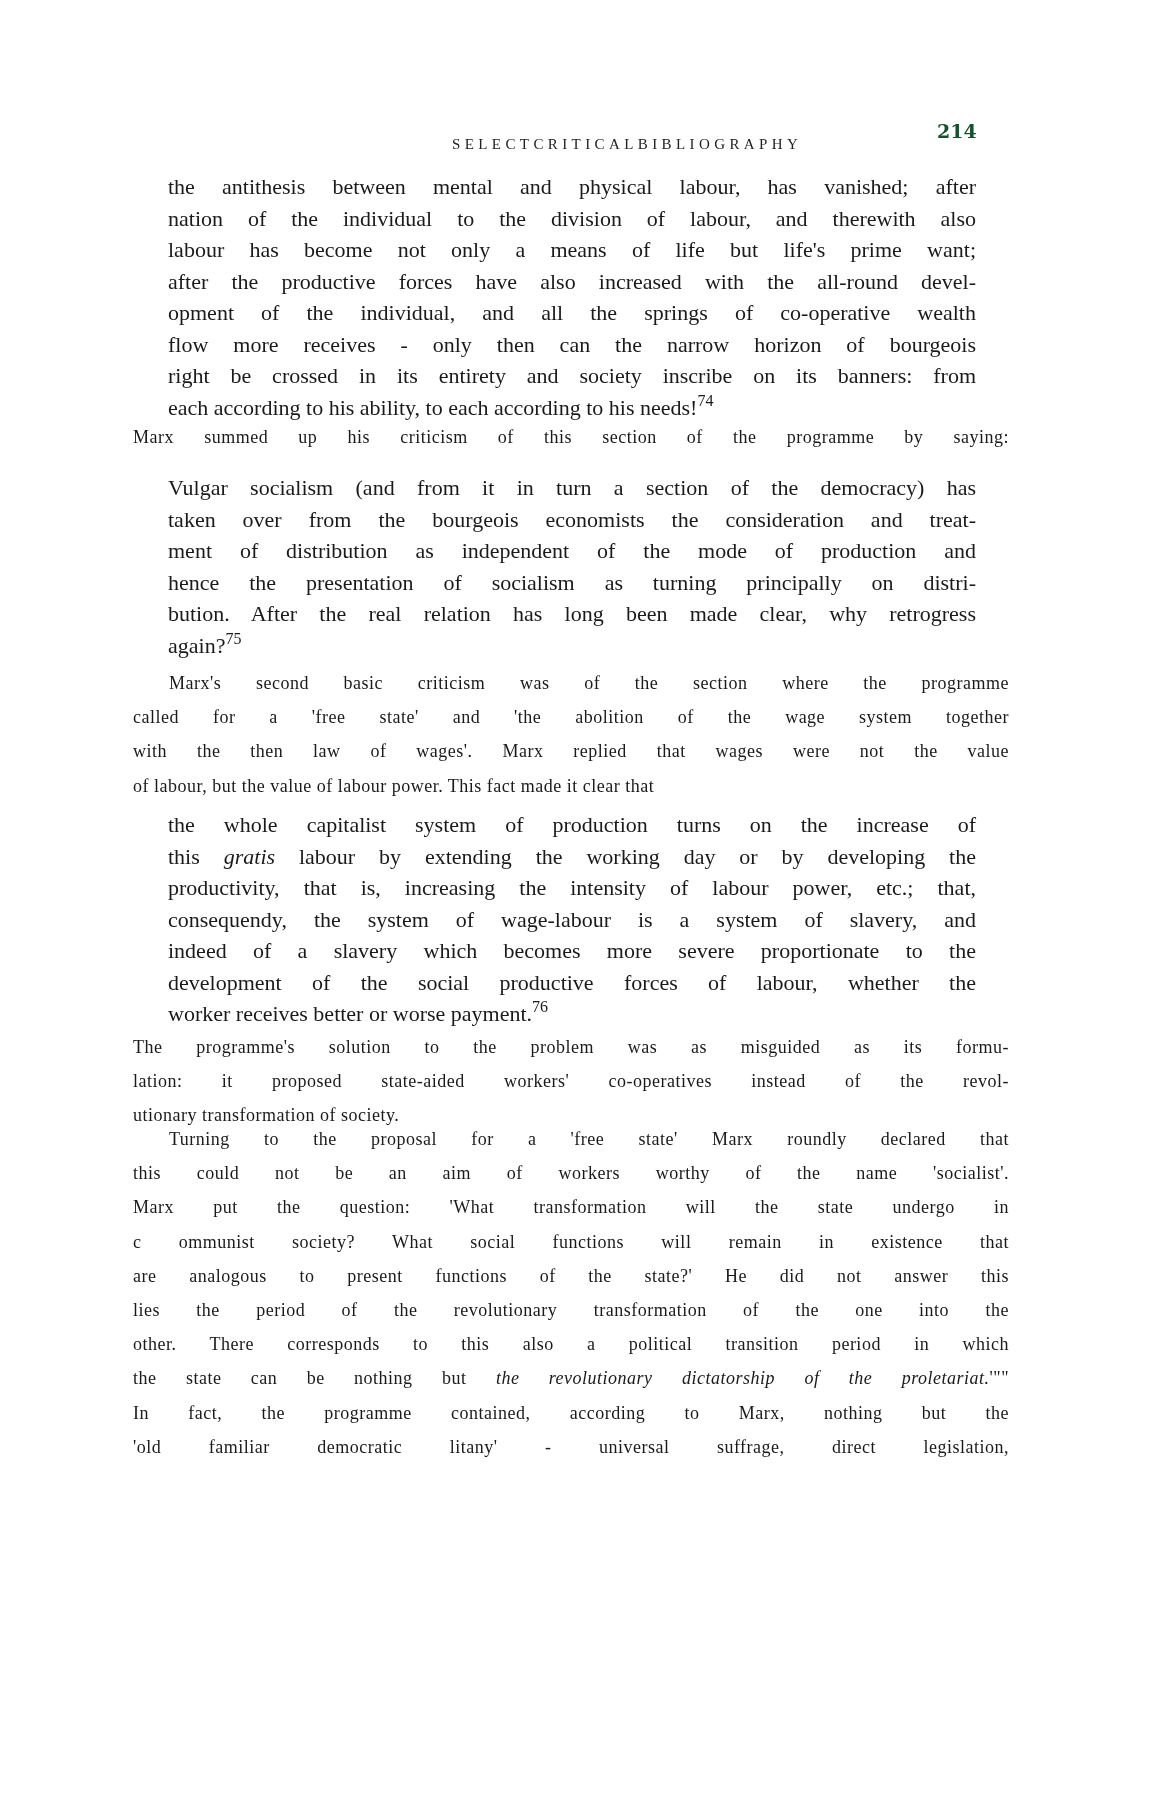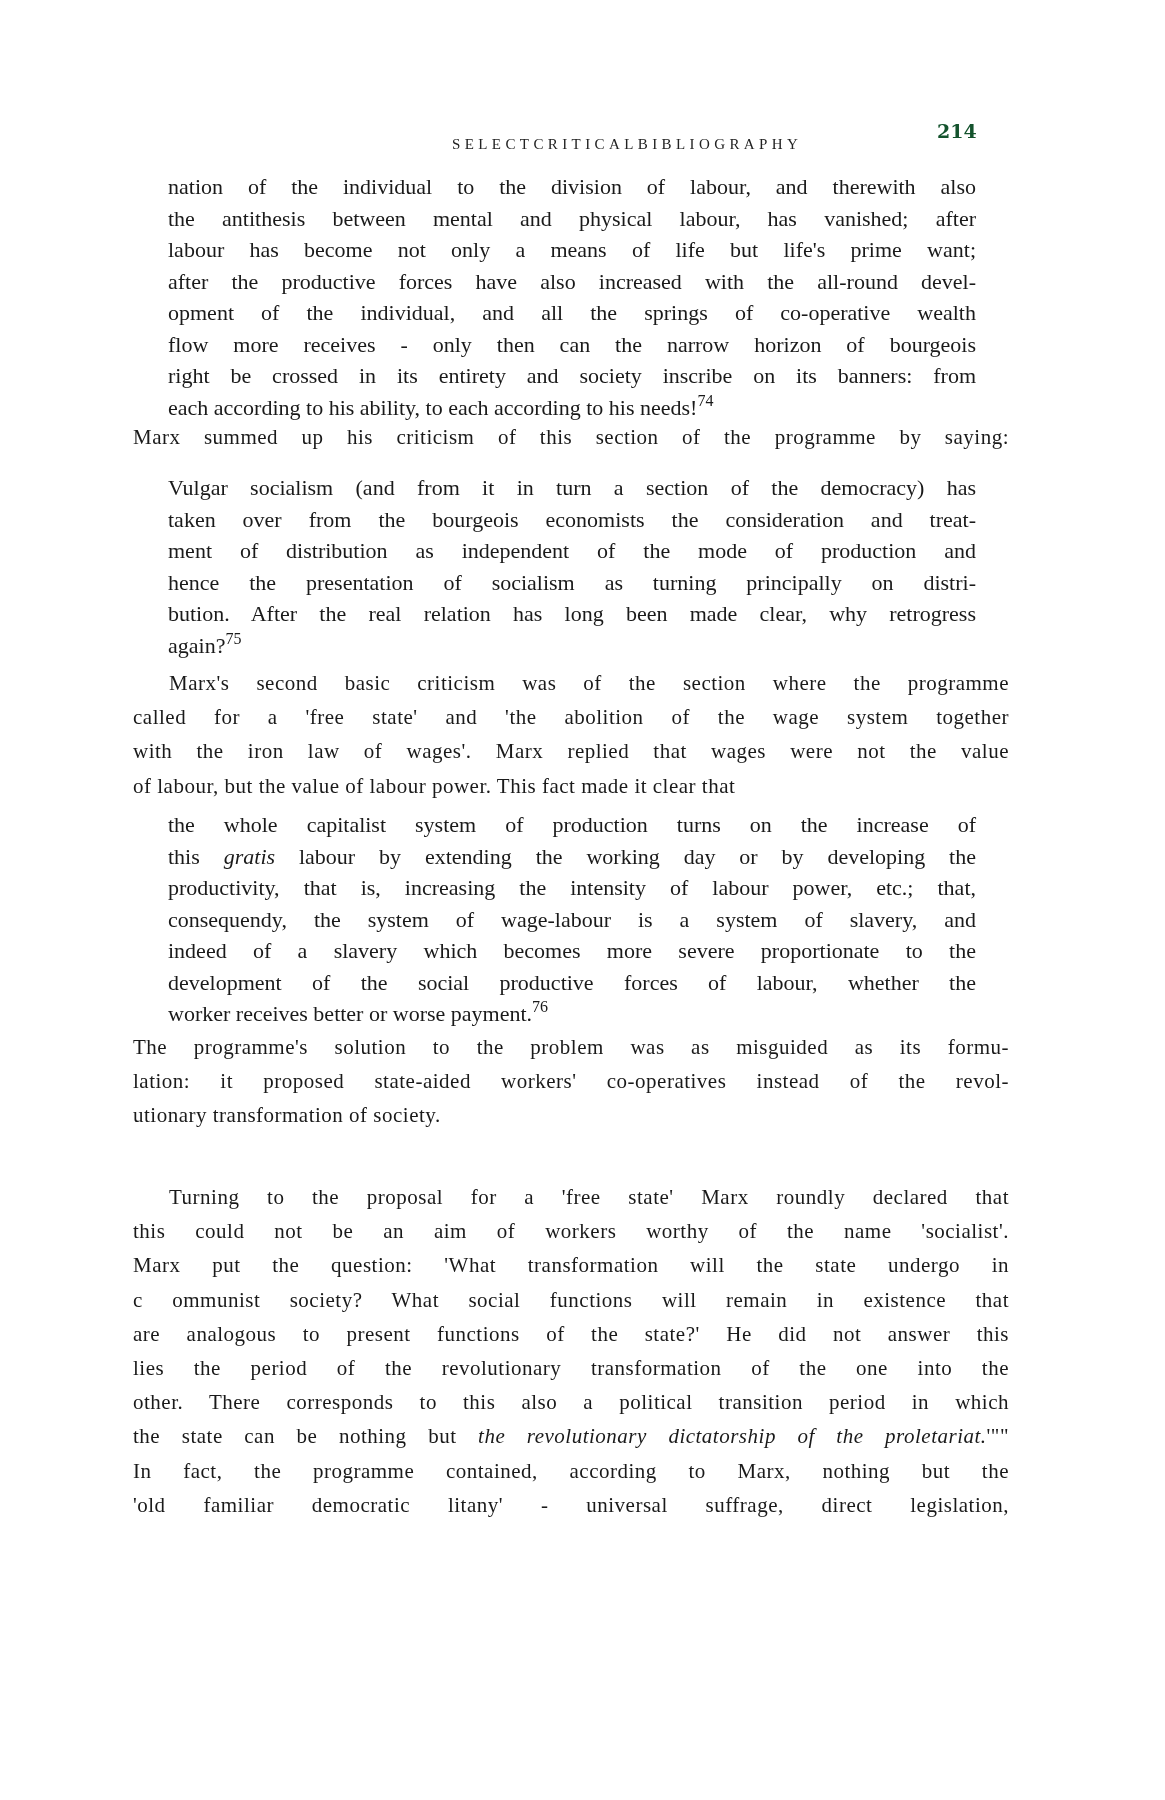--- a/index.html
+++ b/index.html
@@ -54,21 +54,21 @@
     }
     .quote {
       left: 168px;
       width: 808px;
       font-size: 22px;
       line-height: 31.5px;
     }
     .body-text {
       left: 133px;
       width: 876px;
-      font-size: 21px;
+      font-size: 18px;
       line-height: 34.2px;
       letter-spacing: 0.5px;
     }
     .indent {
       padding-left: 36px;
     }
     sup {
       font-size: 16px;
       line-height: 0;
       vertical-align: 9px;
@@ -77,22 +77,22 @@
   </style>
 </head>
 <body>
 
 <div class="page">
 
   <div class="running-head">SELECTCRITICALBIBLIOGRAPHY</div>
   <div class="page-number">214</div>
 
   <div class="block quote" style="top:171px;">
+    <span class="line">the antithesis between mental and physical labour, has vanished; after</span>
     <span class="line">nation of the individual to the division of labour, and therewith also</span>
-    <span class="line">the antithesis between mental and physical labour, has vanished; after</span>
     <span class="line">labour has become not only a means of life but life's prime want;</span>
     <span class="line">after the productive forces have also increased with the all-round devel-</span>
     <span class="line">opment of the individual, and all the springs of co-operative wealth</span>
     <span class="line">flow more receives - only then can the narrow horizon of bourgeois</span>
     <span class="line">right be crossed in its entirety and society inscribe on its banners: from</span>
     <span class="line last"><span>each according to his ability, to each according to his needs!</span><sup>74</sup></span>
   </div>
 
   <div class="block body-text" style="top:420px;">
     <span class="line">Marx summed up his criticism of this section of the programme by saying:</span>
@@ -103,41 +103,41 @@
     <span class="line">taken over from the bourgeois economists the consideration and treat-</span>
     <span class="line">ment of distribution as independent of the mode of production and</span>
     <span class="line">hence the presentation of socialism as turning principally on distri-</span>
     <span class="line">bution. After the real relation has long been made clear, why retrogress</span>
     <span class="line last"><span>again?</span><sup>75</sup></span>
   </div>
 
   <div class="block body-text" style="top:666px;">
     <span class="line indent">Marx's second basic criticism was of the section where the programme</span>
     <span class="line">called for a 'free state' and 'the abolition of the wage system together</span>
-    <span class="line">with the iron law of wages'. Marx replied that wages were not the value</span>
+    <span class="line">with the then law of wages'. Marx replied that wages were not the value</span>
     <span class="line last">of labour, but the value of labour power. This fact made it clear that</span>
   </div>
 
   <div class="block quote" style="top:809px;">
     <span class="line">the whole capitalist system of production turns on the increase of</span>
     <span class="line"><span>this </span><em>gratis</em><span> labour by extending the working day or by developing the</span></span>
     <span class="line">productivity, that is, increasing the intensity of labour power, etc.; that,</span>
     <span class="line">consequendy, the system of wage-labour is a system of slavery, and</span>
     <span class="line">indeed of a slavery which becomes more severe proportionate to the</span>
     <span class="line">development of the social productive forces of labour, whether the</span>
     <span class="line last"><span>worker receives better or worse payment.</span><sup>76</sup></span>
   </div>
 
   <div class="block body-text" style="top:1030px;">
     <span class="line">The programme's solution to the problem was as misguided as its formu-</span>
     <span class="line">lation: it proposed state-aided workers' co-operatives instead of the revol-</span>
     <span class="line last">utionary transformation of society.</span>
   </div>
 
-  <div class="block body-text" style="top:1180px;">
+  <div class="block body-text" style="top:1122px;">
     <span class="line indent">Turning to the proposal for a 'free state' Marx roundly declared that</span>
     <span class="line">this could not be an aim of workers worthy of the name 'socialist'.</span>
     <span class="line">Marx put the question: 'What transformation will the state undergo in</span>
     <span class="line">c ommunist society? What social functions will remain in existence that</span>
     <span class="line">are analogous to present functions of the state?' He did not answer this</span>
     <span class="line">lies the period of the revolutionary transformation of the one into the</span>
     <span class="line">other. There corresponds to this also a political transition period in which</span>
     <span class="line"><span>the state can be nothing but </span><em>the revolutionary dictatorship of the proletariat.</em><span>'""</span></span>
     <span class="line">In fact, the programme contained, according to Marx, nothing but the</span>
     <span class="line">'old familiar democratic litany' - universal suffrage, direct legislation,</span>

